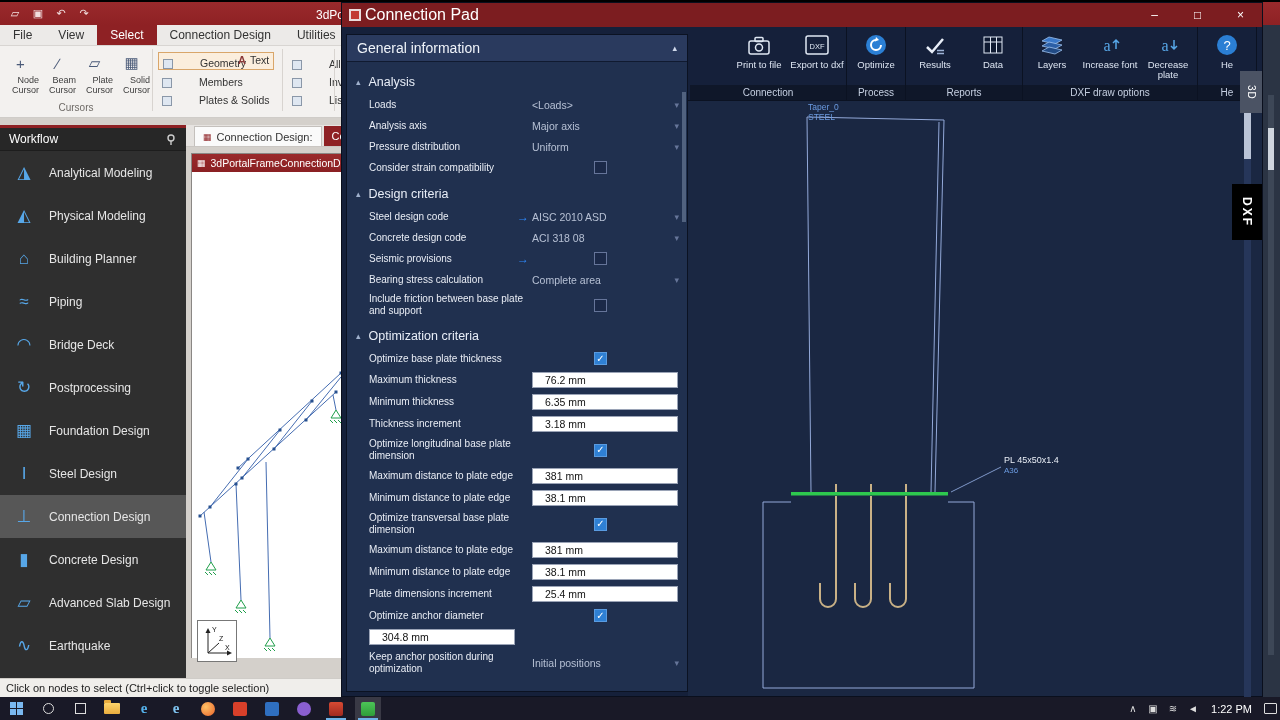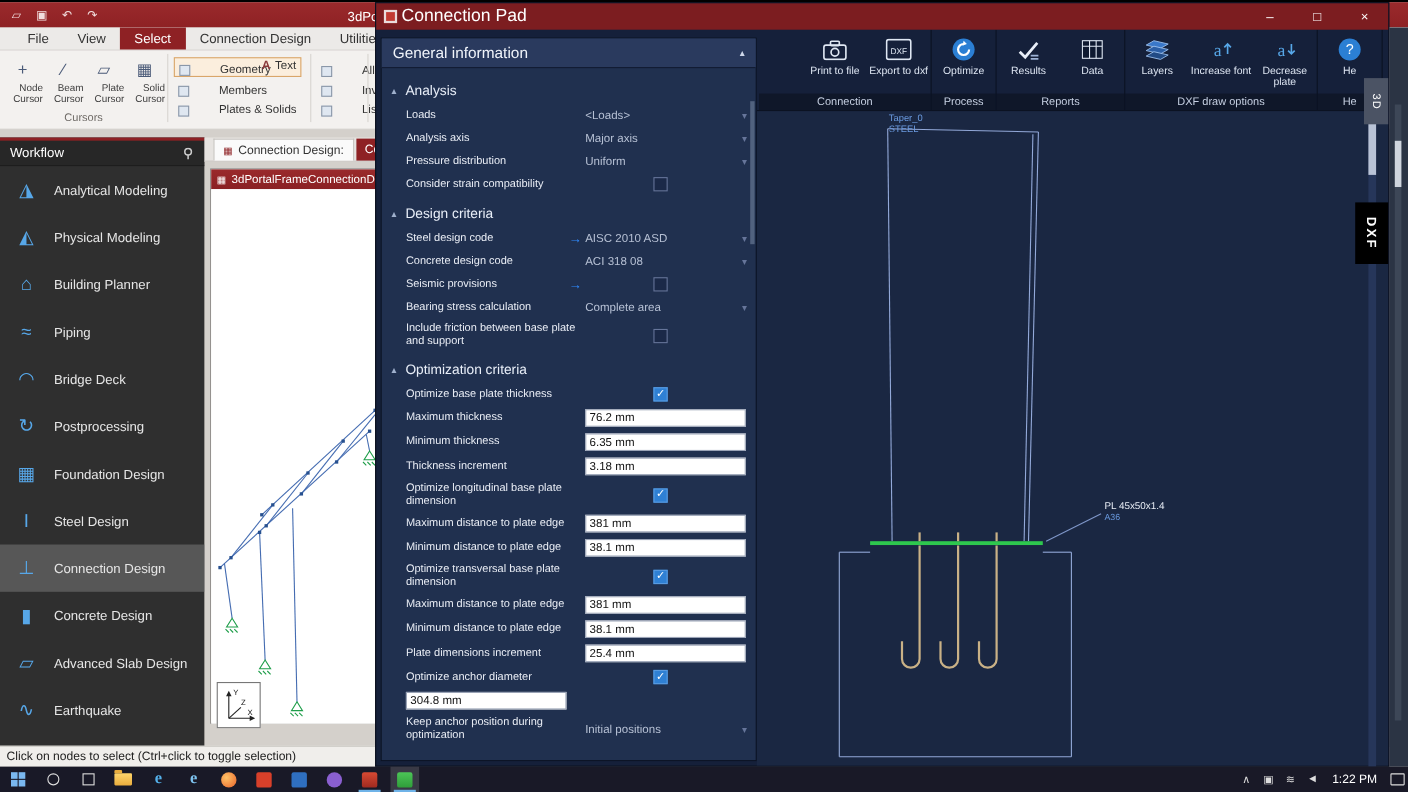--- a/index.html
+++ b/index.html
@@ -72,21 +72,21 @@
   #gi-header{height:27px;background:var(--panel-header-navy,#2a3a5e);display:flex;align-items:center;justify-content:space-between;padding:4px 10px;color:#f0f4fa;font-size:14px;border-bottom:1px solid #101a30;flex:none;}
   #gi-body{flex:1;overflow:hidden;position:relative;padding-top:4px;}
   #gi-scroll{position:absolute;right:1px;top:30px;width:4px;height:130px;background:#51627f;}
   .gi-sec{display:flex;align-items:center;gap:8px;height:25px;padding-left:9px;color:#e8eef8;font-size:12.5px;margin-top:3px;}
   .gi-sec .car{color:#9fb0cc;font-size:9px;}
   .gi-row{display:flex;align-items:center;padding:3px 8px 3px 22px;min-height:21px;}
   .gi-row .lb{width:164px;font-size:10px;line-height:12px;color:#e9edf5;padding-right:5px;}
   .gi-ctl{width:148px;display:flex;align-items:center;position:relative;}
   .gi-val{flex:1;font-size:10.5px;color:#b6c0d4;}
   .gi-chev{color:#66759a;font-size:9px;}
-  .gi-input{width:146px;height:16px;background:#fff;border:1px solid #9aa3b6;font-size:10.5px;color:#111;padding:0 3px;font-family:"Liberation Sans",sans-serif;}
+  .gi-input{width:146px;height:16px;background:#fff;border:1px solid #9aa3b6;font-size:10.5px;color:#111;padding:0 12px;font-family:"Liberation Sans",sans-serif;}
   .gi-cb{width:13px;height:13px;margin-left:62px;border:1px solid #66759a;background:#1b2948;display:flex;align-items:center;justify-content:center;color:#fff;font-size:10px;line-height:10px;}
   .gi-cb.on{background:var(--check-blue,#2f80d4);border-color:#5a9be0;}
   .gi-arr{position:absolute;left:-15px;color:#2f8bff;font-weight:bold;font-size:12px;}
 
   
   #cp-draw{position:absolute;left:346px;top:97px;width:574px;height:596px;background:var(--drawing-navy,#1a2742);border-top:1px solid #0b1222;}
   #tab3d{position:absolute;left:898px;top:68px;width:22px;height:42px;background:#4b5364;color:#fff;font-size:10px;display:flex;align-items:center;justify-content:center;writing-mode:vertical-rl;letter-spacing:1px;z-index:6;}
   #tabdxf{position:absolute;left:890px;top:181px;width:30px;height:56px;background:#000;color:#fff;font-weight:bold;font-size:12px;display:flex;align-items:center;justify-content:center;writing-mode:vertical-rl;letter-spacing:2px;z-index:6;}
 
   
@@ -119,21 +119,21 @@
     <span id="qa-icons" style="display:flex;align-items:center;">
         <span class="qa-icon">▱</span>
         <span class="qa-icon">▣</span>
         <span class="qa-icon">↶</span>
         <span class="qa-icon">↷</span>
       </span>
     <span id="titlebar-text">3dPo</span>
   </div>
 
   <div id="menubar" class="abs">
-    <span id="menu-tabs" style="display:flex;padding-left:12px;">
+    <span id="menu-tabs" style="display:flex;">
         <div class="menu-tab">File</div>
         <div class="menu-tab">View</div>
         <div class="menu-tab active">Select</div>
         <div class="menu-tab">Connection Design</div>
         <div class="menu-tab">Utilities</div>
       </span>
   </div>
 
   <div id="ribbon" class="abs">
     <div id="cursor-buttons">

